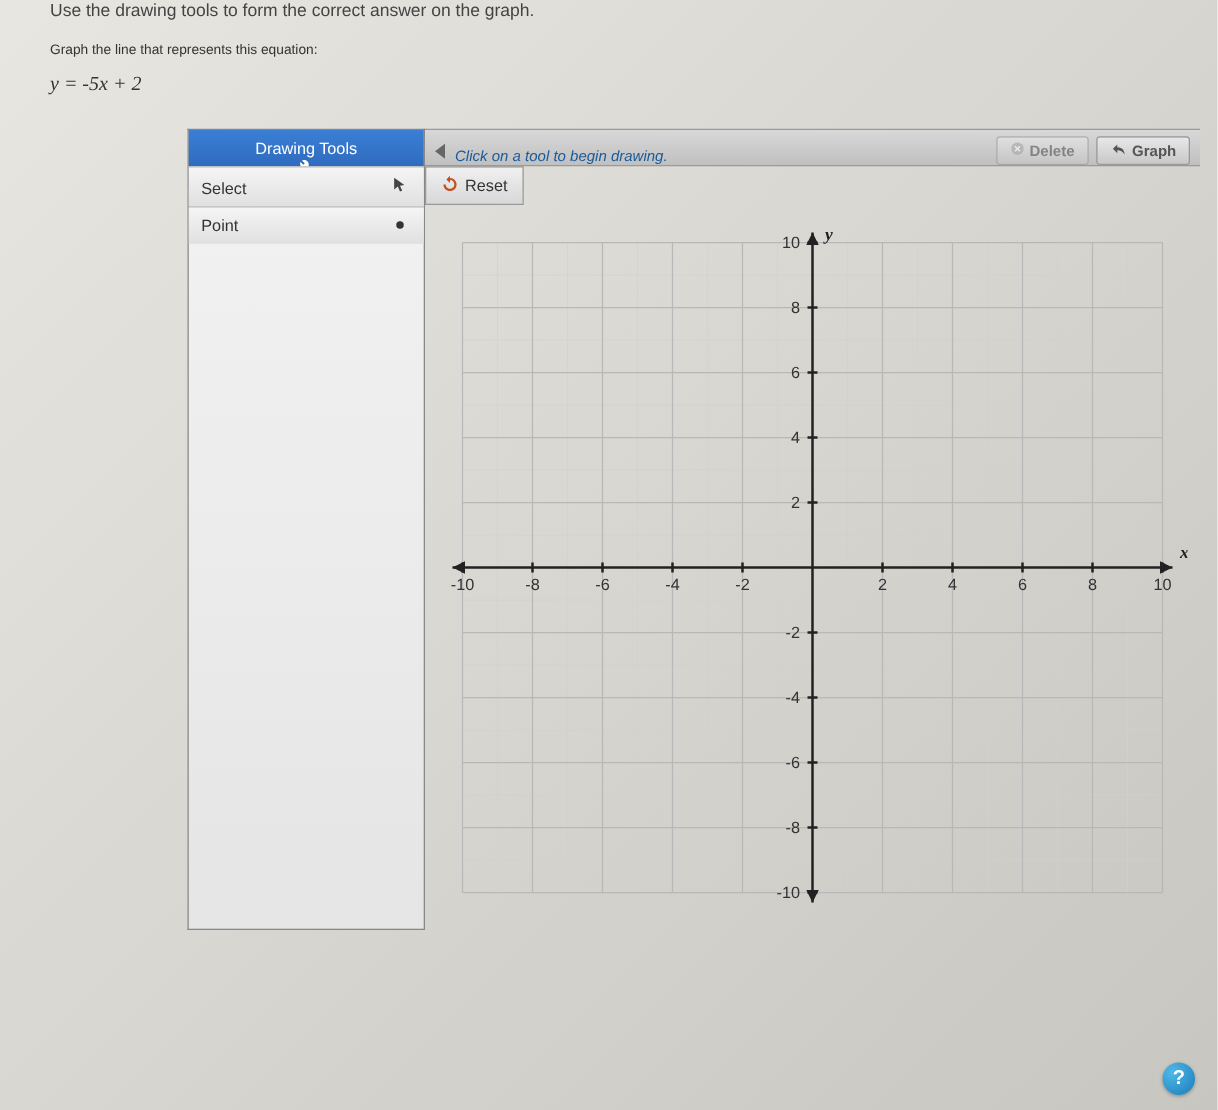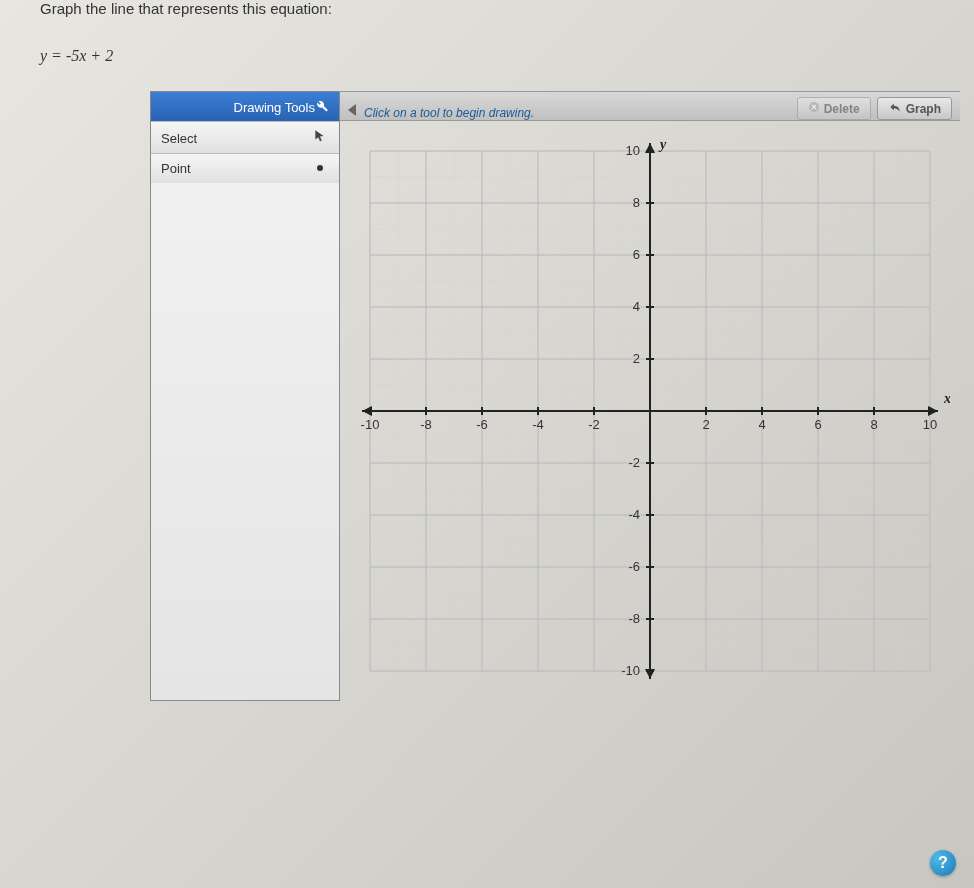--- a/index.html
+++ b/index.html
@@ -14,23 +14,23 @@
     }
     .content {
       padding: 0 20px 0 40px;
     }
     .instruction-text {
       font-size: 14px;
       color: #444;
       margin-bottom: 18px;
     }
     .question-text {
-      font-size: 15px;
-      color: #333;
-      margin-bottom: 30px;
+      font-size: 11px;
+      color: #333;
+      margin-bottom: 13px;
     }
     .equation {
       font-size: 16px;
       font-style: italic;
       color: #333;
       margin-bottom: 26px;
       font-family: 'Times New Roman', serif;
     }
     .workspace {
       margin-left: 110px;
@@ -46,23 +46,24 @@
       width: 190px;
       border: 1px solid #888;
       background: #e8e8e8;
     }
     .tools-header {
       background: linear-gradient(#3a7fd5, #2860b0);
       color: white;
       font-size: 13px;
       padding: 7px 10px;
       display: flex;
-      justify-content: flex-end;
+      justify-content: flex-start;
       align-items: center;
       border-bottom: 1px solid #1a4a8a;
+      flex-direction: column;
     }
     .tool-row {
       display: flex;
       justify-content: space-between;
       align-items: flex-end;
       padding: 7px 10px;
       border-top: 1px solid #bbb;
       font-size: 13px;
       background: linear-gradient(#f5f5f5, #e0e0e0);
       cursor: pointer;
@@ -160,20 +161,21 @@
       box-shadow: 0 1px 3px rgba(0,0,0,0.3);
     }
     .wrench-icon, .cursor-icon, .point-icon, .line-icon, .reset-icon, .undo-icon, .delete-icon, .arrow-icon {
       display: inline-block;
     }
   </style>
 </head>
 <body>
 
 <div class="content">
+  <div class="instruction-text">Use the drawing tools to form the correct answer on the graph.</div>
   <div class="question-text">Graph the line that represents this equation:</div>
   <div class="equation">y = -5x + 2</div>
 
   <div class="workspace">
 
     <div class="toolbar-row">
       <div class="tools-panel" style="border-bottom:none;">
         <div class="tools-header">
           <span>Drawing Tools</span>
           <span class="wrench-icon">
@@ -224,20 +226,30 @@
           <span>Point</span>
           <span class="tool-icon-slot point-icon">
             <svg width="10" height="10" viewBox="0 0 10 10">
                 <circle cx="5" cy="5" r="3" fill="#333"></circle>
               </svg>
           </span>
         </div>
       </div>
 
       <div style="display:flex;flex-direction:column;">
+        <div style="padding:0;">
+          <span class="reset-btn">
+            <span class="reset-icon">
+              <svg width="14" height="14" viewBox="0 0 24 24">
+                  <path d="M12 4V1L7 6l5 5V7c3.3 0 6 2.7 6 6s-2.7 6-6 6-6-2.7-6-6H3c0 5 4 9 9 9s9-4 9-9-4-9-9-9z" fill="#c05020"></path>
+                </svg>
+            </span>
+            <span>Reset</span>
+          </span>
+        </div>
         <div class="graph-area">
           <svg class="graph-svg" id="graph-svg" viewBox="0 0 600 560">
               <line x1="20" y1="540" x2="20" y2="20" class="grid-line-minor"></line>
               <line x1="48" y1="540" x2="48" y2="20" class="grid-line-minor"></line>
               <line x1="76" y1="540" x2="76" y2="20" class="grid-line-minor"></line>
               <line x1="104" y1="540" x2="104" y2="20" class="grid-line-minor"></line>
               <line x1="132" y1="540" x2="132" y2="20" class="grid-line-minor"></line>
               <line x1="160" y1="540" x2="160" y2="20" class="grid-line-minor"></line>
               <line x1="188" y1="540" x2="188" y2="20" class="grid-line-minor"></line>
               <line x1="216" y1="540" x2="216" y2="20" class="grid-line-minor"></line>

